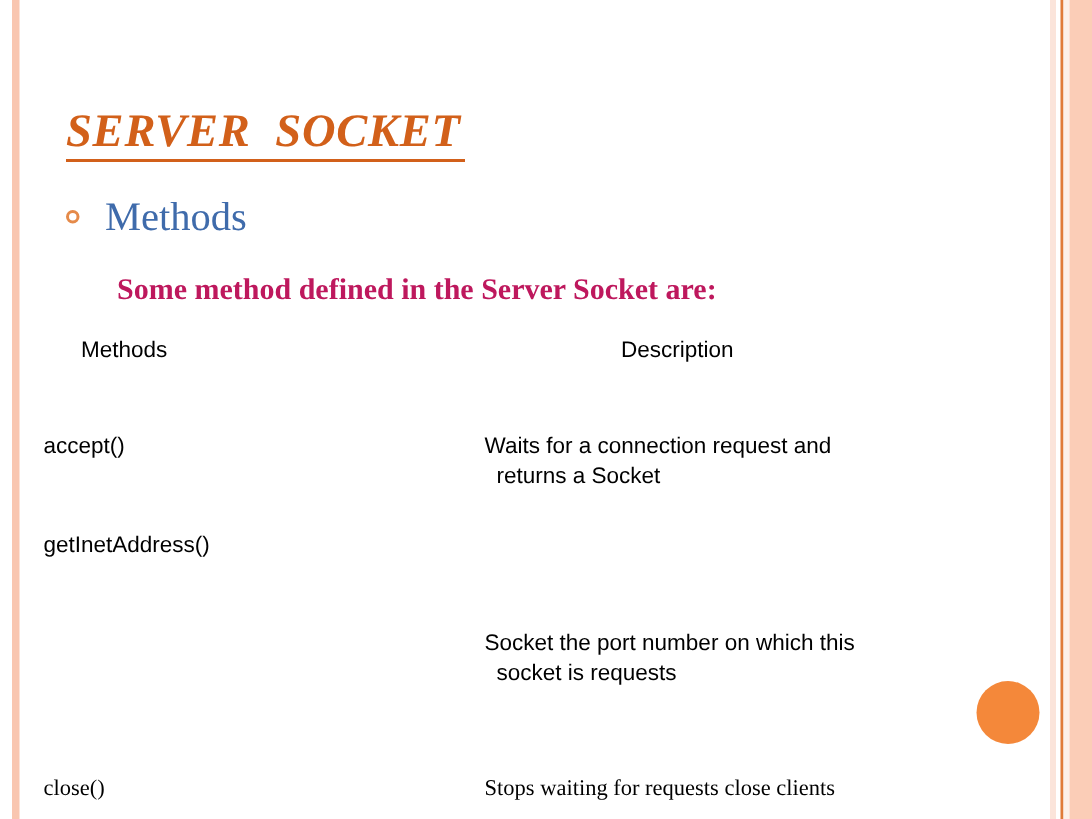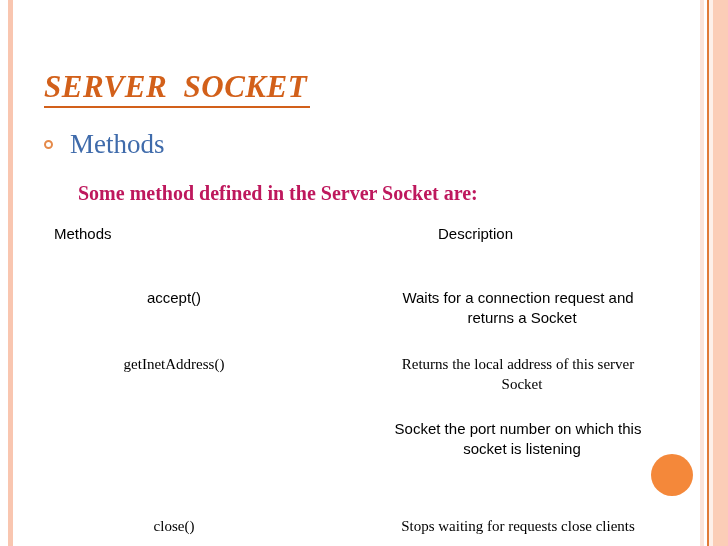--- a/index.html
+++ b/index.html
@@ -8,21 +8,20 @@
     padding: 0;
     background: #ffffff;
   }
   .slide {
     position: relative;
     width: 728px;
     height: 546px;
     background: #ffffff;
     overflow: hidden;
     font-family: "Liberation Sans", sans-serif;
-    text-align: center;
   }
 
   
   .stripe {
     position: absolute;
     top: 0;
     bottom: 0;
   }
   .stripe-left       { left: 8px;  width: 5px;  background: #f9c6b0; }
   .stripe-r-thin     { left: 700px; width: 4px;  background: #fbe4da; }
@@ -104,39 +103,39 @@
     font-size: 15px;
     line-height: 20px;
     white-space: pre-line;
     pointer-events: auto;
   }
   .col-head-methods {
     left: 54px;
     top: 224px;
   }
   .col-head-desc {
-    left: 438px;
+    left: 414px;
     top: 224px;
   }
   .col-method {
     left: 29px;
     width: 290px;
   }
   .col-desc {
     left: 323px;
     width: 390px;
     text-indent: 0;
   }
   .desc-cont {
     display: block;
     padding-left: 8px;
   }
 
   .row-y-0 { top: 268px; }
-  .row-y-1 { top: 334px; font-family: Liberation Serif, serif; }
+  .row-y-1 { top: 334px; }
   .row-y-2 { top: 399px; }
   .row-y-3 { top: 496px; font-family: Liberation Serif, serif; }
 
   
   .orange-dot {
     position: absolute;
     left: 651px;
     top: 454px;
     width: 42px;
     height: 42px;
@@ -176,28 +175,24 @@
       <span>accept()</span>
     </div>
     <div class="cell col-desc row-y-0">
       <span>Waits for a connection request and</span>
       <span class="desc-cont">returns a Socket</span>
     </div>
 
     <div class="cell col-method row-y-1">
       <span>getInetAddress()</span>
     </div>
-    <div class="cell col-desc row-y-1">
-      <span>Returns the local address of this server</span>
-      <span class="desc-cont">Socket</span>
-    </div>
 
     <div class="cell col-desc row-y-2">
       <span>Socket the port number on which this</span>
-      <span class="desc-cont">socket is listening</span>
+      <span class="desc-cont">socket is requests</span>
     </div>
 
     <div class="cell col-method row-y-3">
       <span>close()</span>
     </div>
     <div class="cell col-desc row-y-3">
       <span>Stops waiting for requests close clients</span>
     </div>
 
   </div>

